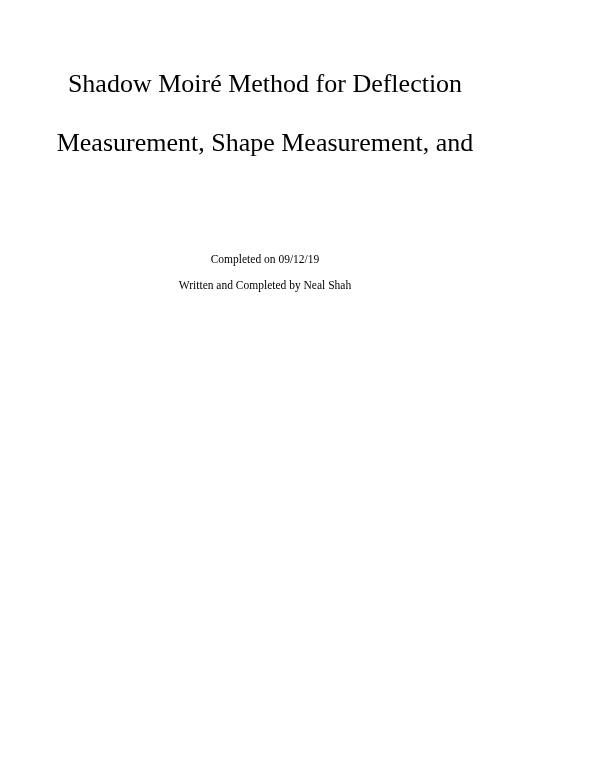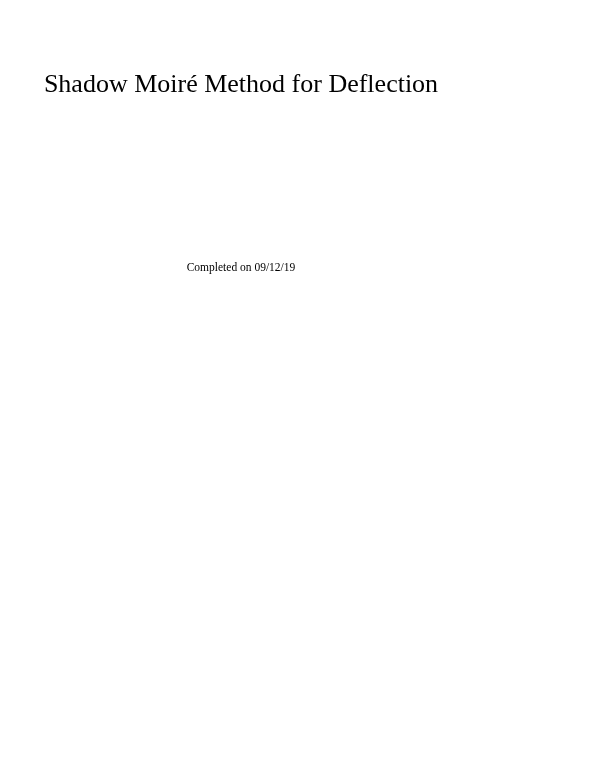--- a/index.html
+++ b/index.html
@@ -12,20 +12,21 @@
     background: #ffffff;
     overflow: hidden;
   }
   .page {
     position: relative;
     width: 482px;
     height: 780px;
     background: #ffffff;
     color: #000000;
     font-family: "Liberation Serif", "DejaVu Serif", serif;
+    padding-left: 48px;
   }
   .title-block {
     position: absolute;
     top: 54px;
     left: 0;
     right: 0;
     text-align: center;
     font-size: 26px;
     line-height: 59px;
     font-weight: 400;
@@ -34,29 +35,30 @@
   .subtitle-block {
     position: absolute;
     top: 246px;
     left: 0;
     right: 0;
     text-align: center;
     font-size: 11.5px;
     line-height: 26px;
     font-weight: 400;
     color: #000000;
-    margin-top: 8px;
   }
 </style>
 </head>
 <body>
 
 <div class="page">
 
   <div class="title-block">
     <div class="title-line">Shadow Moiré Method for Deflection</div>
+    <div class="title-line">Measurement, Shape Measurement, and</div>
   </div>
 
   <div class="subtitle-block">
     <div class="subtitle-line">Completed on 09/12/19</div>
+    <div class="subtitle-line">Written and Completed by Neal Shah</div>
   </div>
 
 </div>
 
 </body></html>

